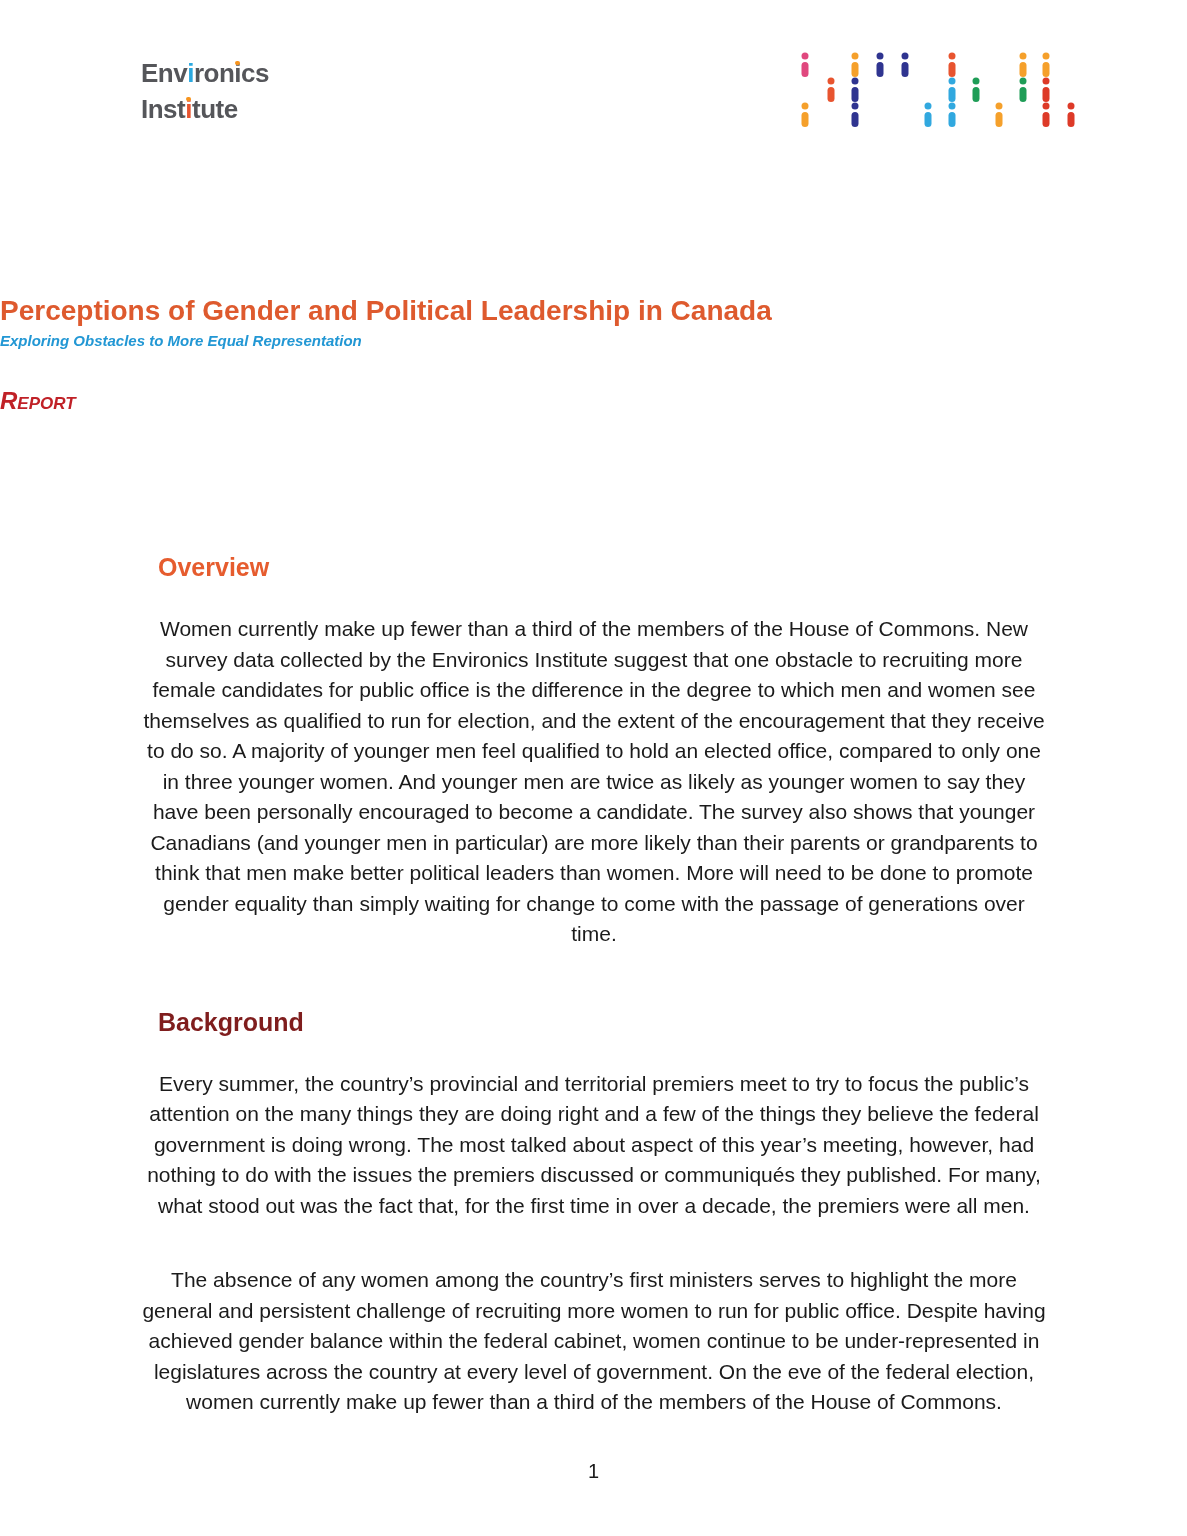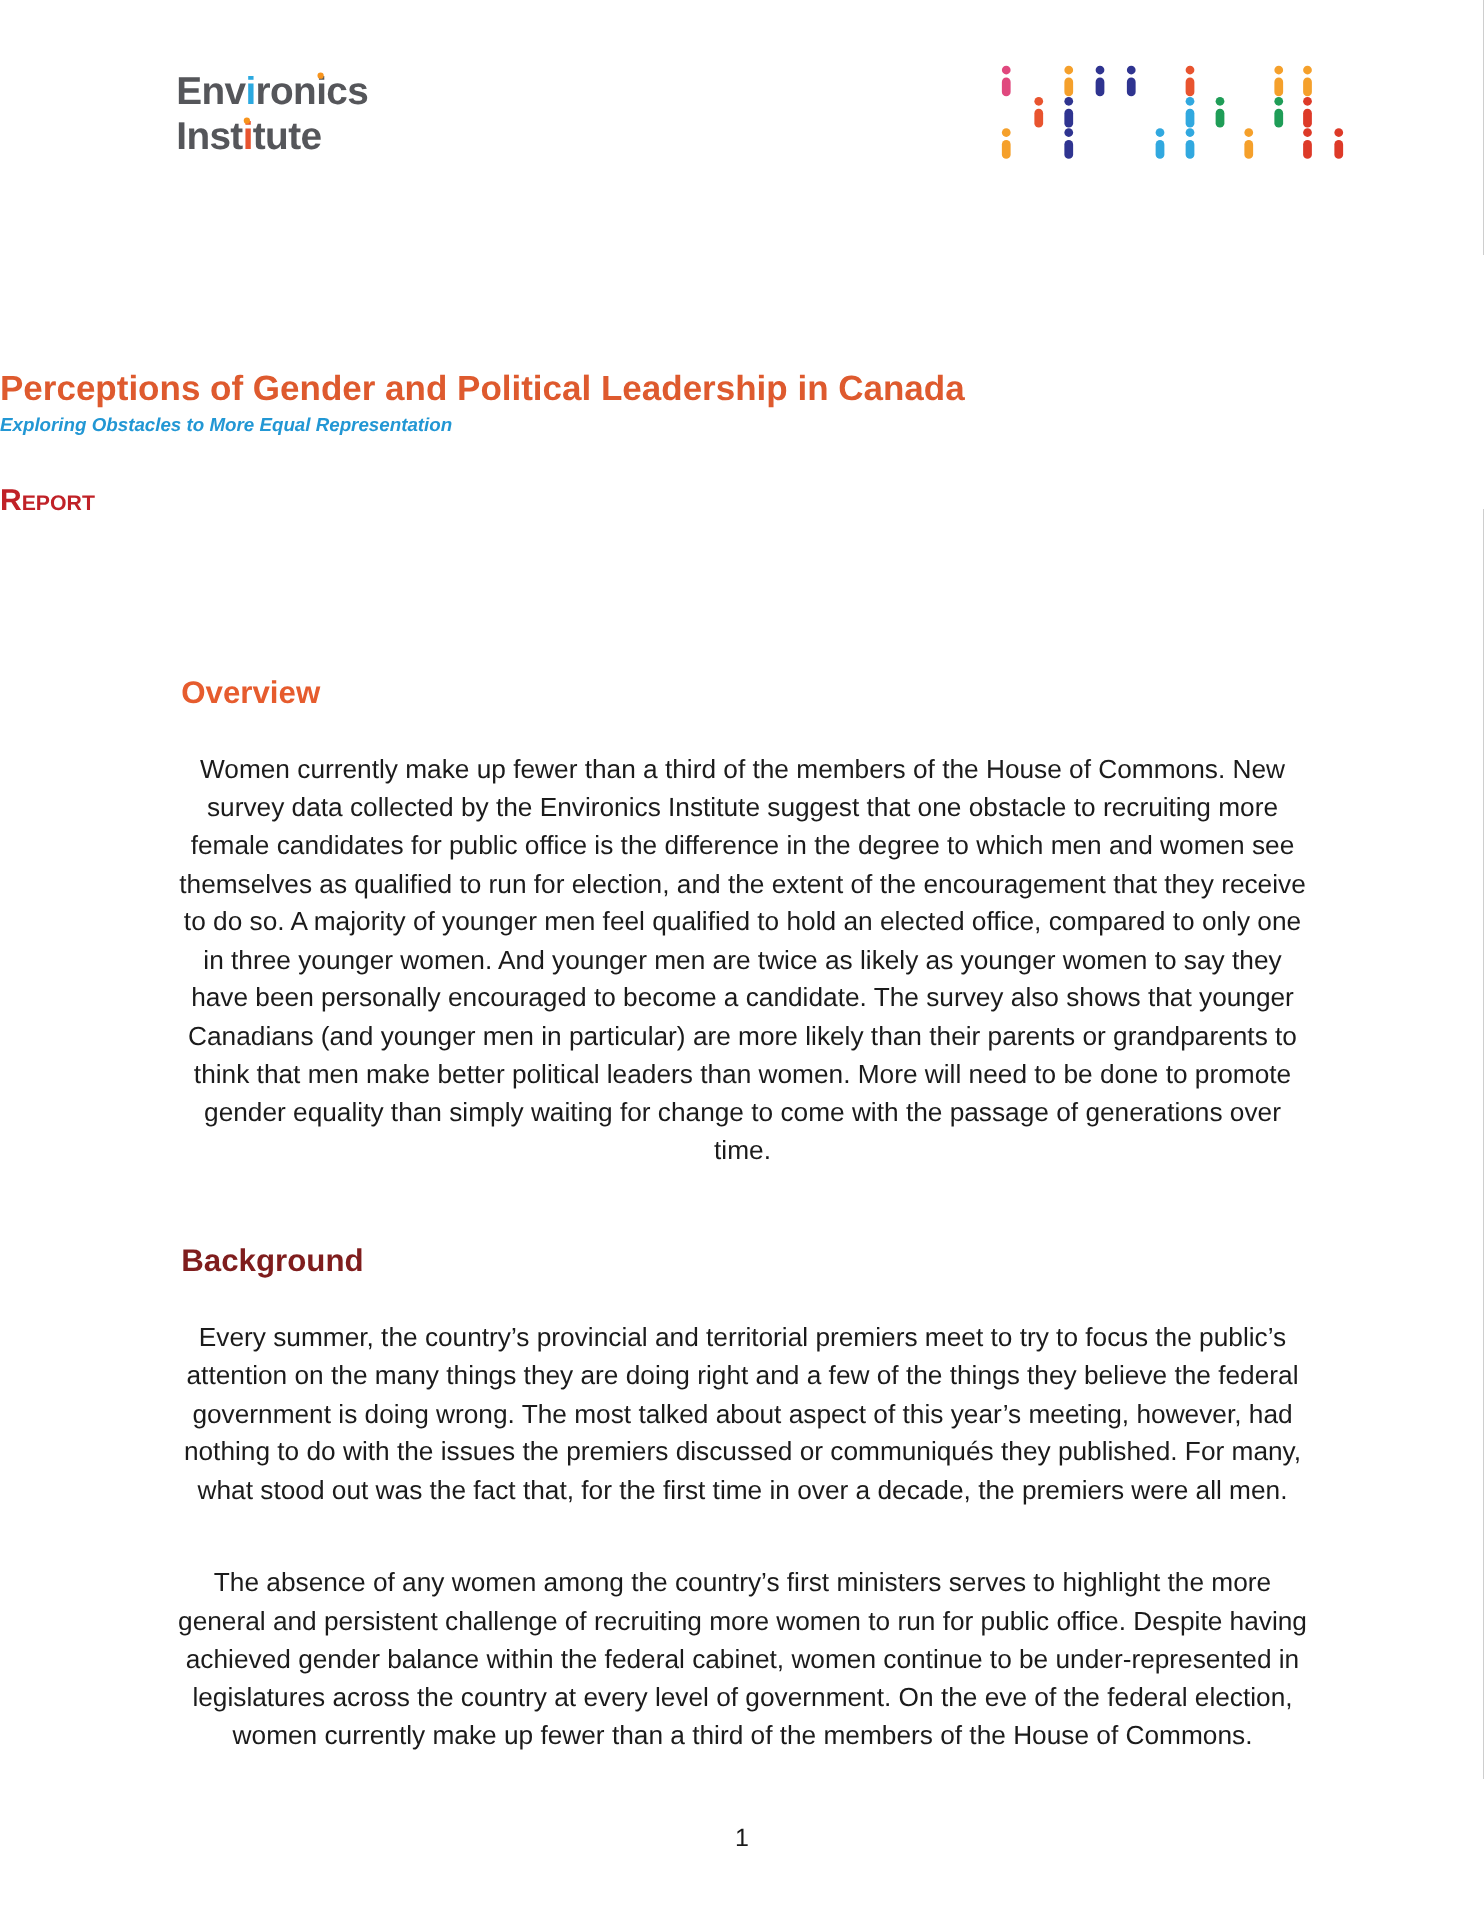--- a/index.html
+++ b/index.html
@@ -11,21 +11,21 @@
     margin: 0 auto;
     font-family: "Liberation Sans", sans-serif;
     overflow: hidden;
   }
 
   
   .logo-text {
     position: absolute;
     left: 141px;
     top: 55px;
-    font-size: 31px;
+    font-size: 26px;
     font-weight: 700;
     line-height: 36px;
     letter-spacing: -0.5px;
     color: #55565A;
   }
   .logo-text .i-blue { color: #2BA9E0; }
   .logo-text .i-dot-orange { position: relative; color: #55565A; }
   .logo-text .i-dot-orange::before {
     content: "";
     position: absolute;
@@ -67,41 +67,42 @@
     margin-top: 5px;
     font-size: 15px;
     font-weight: 700;
     font-style: italic;
     color: #2297D4;
   }
   .doc-type {
     margin-top: 38px;
     font-size: 24px;
     font-weight: 700;
+    font-style: italic;
     font-variant: small-caps;
     color: #C02127;
   }
   .doc-date {
     margin-top: 4px;
     font-size: 21px;
     font-weight: 700;
     font-style: italic;
     font-variant: small-caps;
     color: #C02127;
   }
 
   
   .content {
     position: absolute;
     left: 141px;
     top: 536px;
     width: 906px;
   }
   .content h2 {
-    margin: 4px;
+    margin: 17px;
     font-size: 25px;
     font-weight: 700;
     line-height: 29px;
   }
   .content h2.orange { color: #E65C2E; }
   .content h2.blue   { color: #7f1d1d; }
   .content p {
     margin: 32px 0 0 0;
     font-size: 21px;
     line-height: 30.5px;

